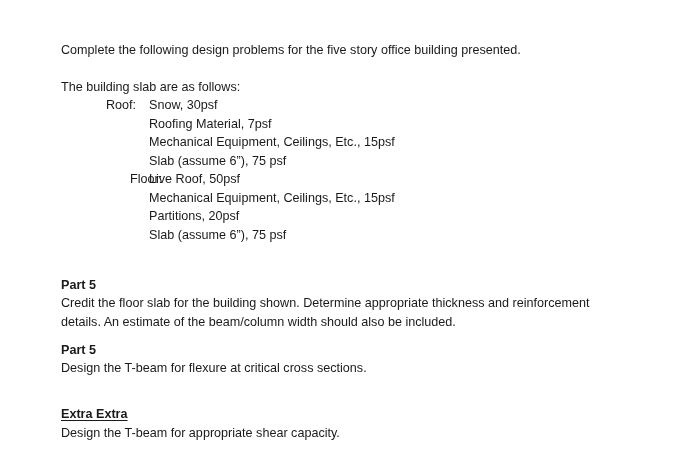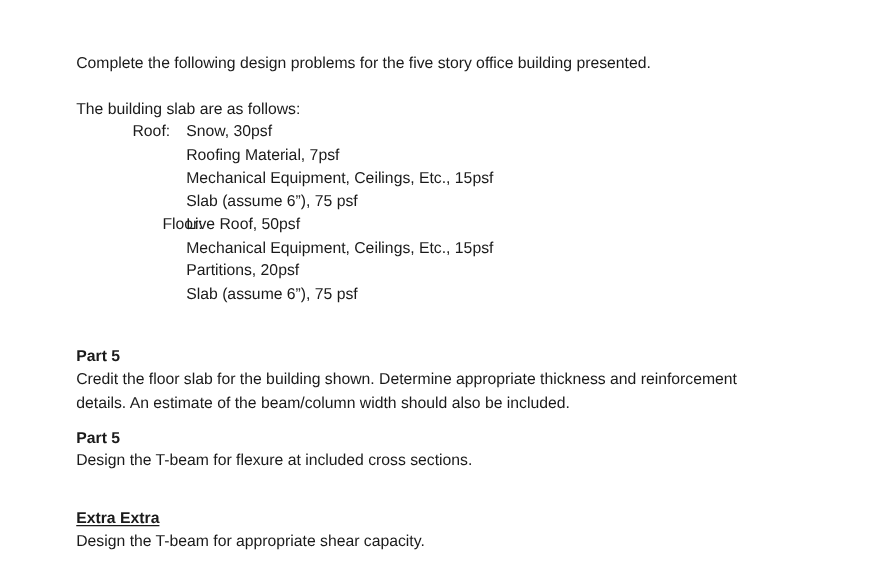--- a/index.html
+++ b/index.html
@@ -52,21 +52,21 @@
   </div>
 
   <div>
     <div class="line bold" style="left:61px; top:277px;">Part 5</div>
     <div class="line" style="left:61px; top:295px;">Credit the floor slab for the building shown.  Determine appropriate thickness and reinforcement</div>
     <div class="line" style="left:61px; top:314px;">details. An estimate of the beam/column width should also be included.</div>
   </div>
 
   <div>
     <div class="line bold" style="left:61px; top:342px;">Part 5</div>
-    <div class="line" style="left:61px; top:360px;">Design the T-beam for flexure at included cross sections.</div>
+    <div class="line" style="left:61px; top:360px;">Design the T-beam for flexure at critical cross sections.</div>
   </div>
 
   <div>
     <div class="line bold underline" style="left:61px; top:406px;">Extra Extra</div>
     <div class="line" style="left:61px; top:425px;">Design the T-beam for appropriate shear capacity.</div>
   </div>
 
 </div>
 
 </body></html>

